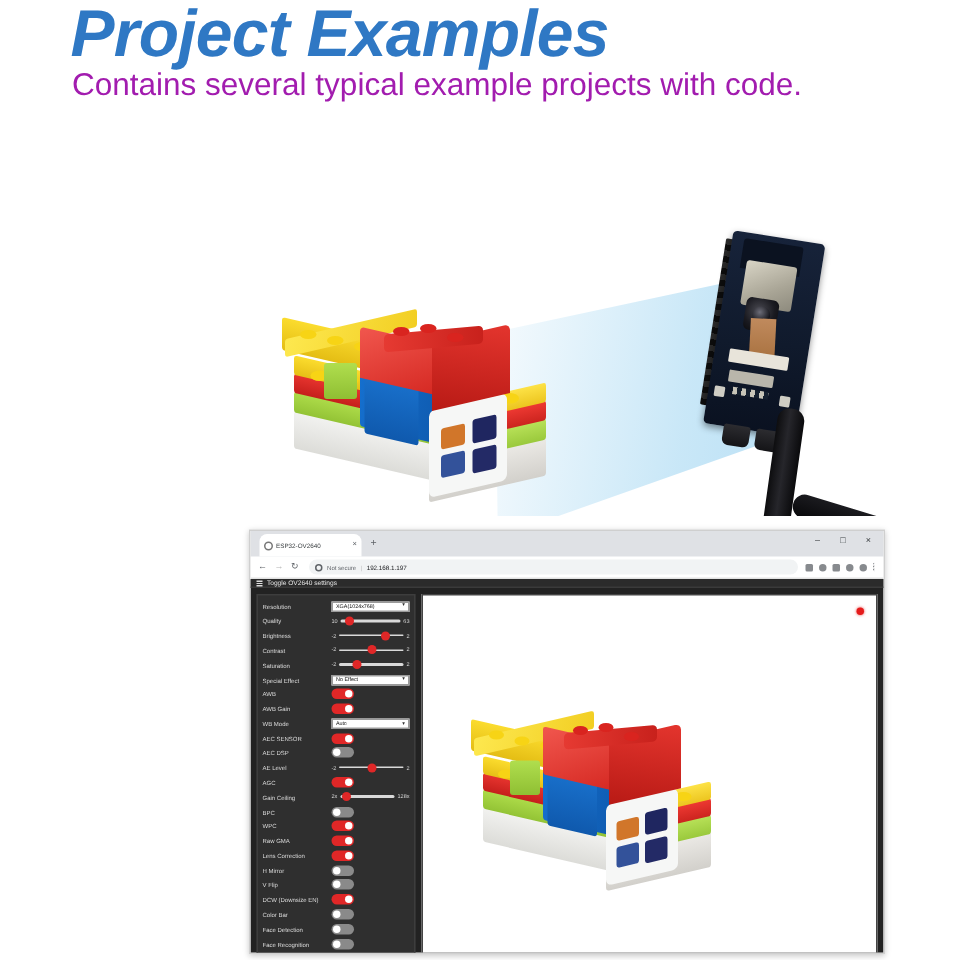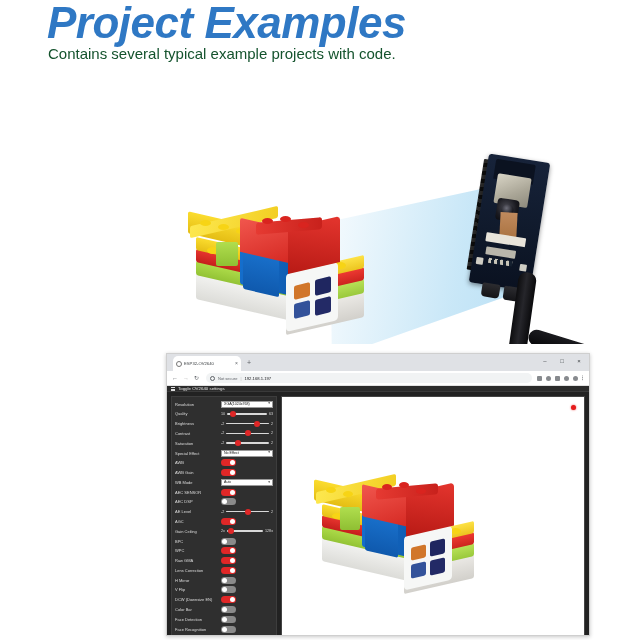--- a/index.html
+++ b/index.html
@@ -13,21 +13,21 @@
 
   
   .hdr { position:absolute; left:0; top:0; width:640px; height:72px; }
   .title {
     position:absolute; left:47px; top:-2px;
     font-size:44px; font-style:italic; font-weight:bold;
     color:#2f78c4; letter-spacing:-0.5px; white-space:nowrap;
   }
   .subtitle {
     position:absolute; left:48px; top:45px;
-    font-size:15px; color:#14532d; white-space:nowrap;
+    font-size:21px; color:#a21caf; white-space:nowrap;
   }
 
   
   .hero { position:absolute; left:0; top:72px; width:640px; height:272px; overflow:hidden; }
 
   
   .beam {
     position:absolute; left:330px; top:105px;
     width:190px; height:185px;
     background: linear-gradient(100deg, rgba(222,240,250,0.25) 0%, rgba(198,230,247,0.95) 65%, rgba(186,224,245,1) 100%);

